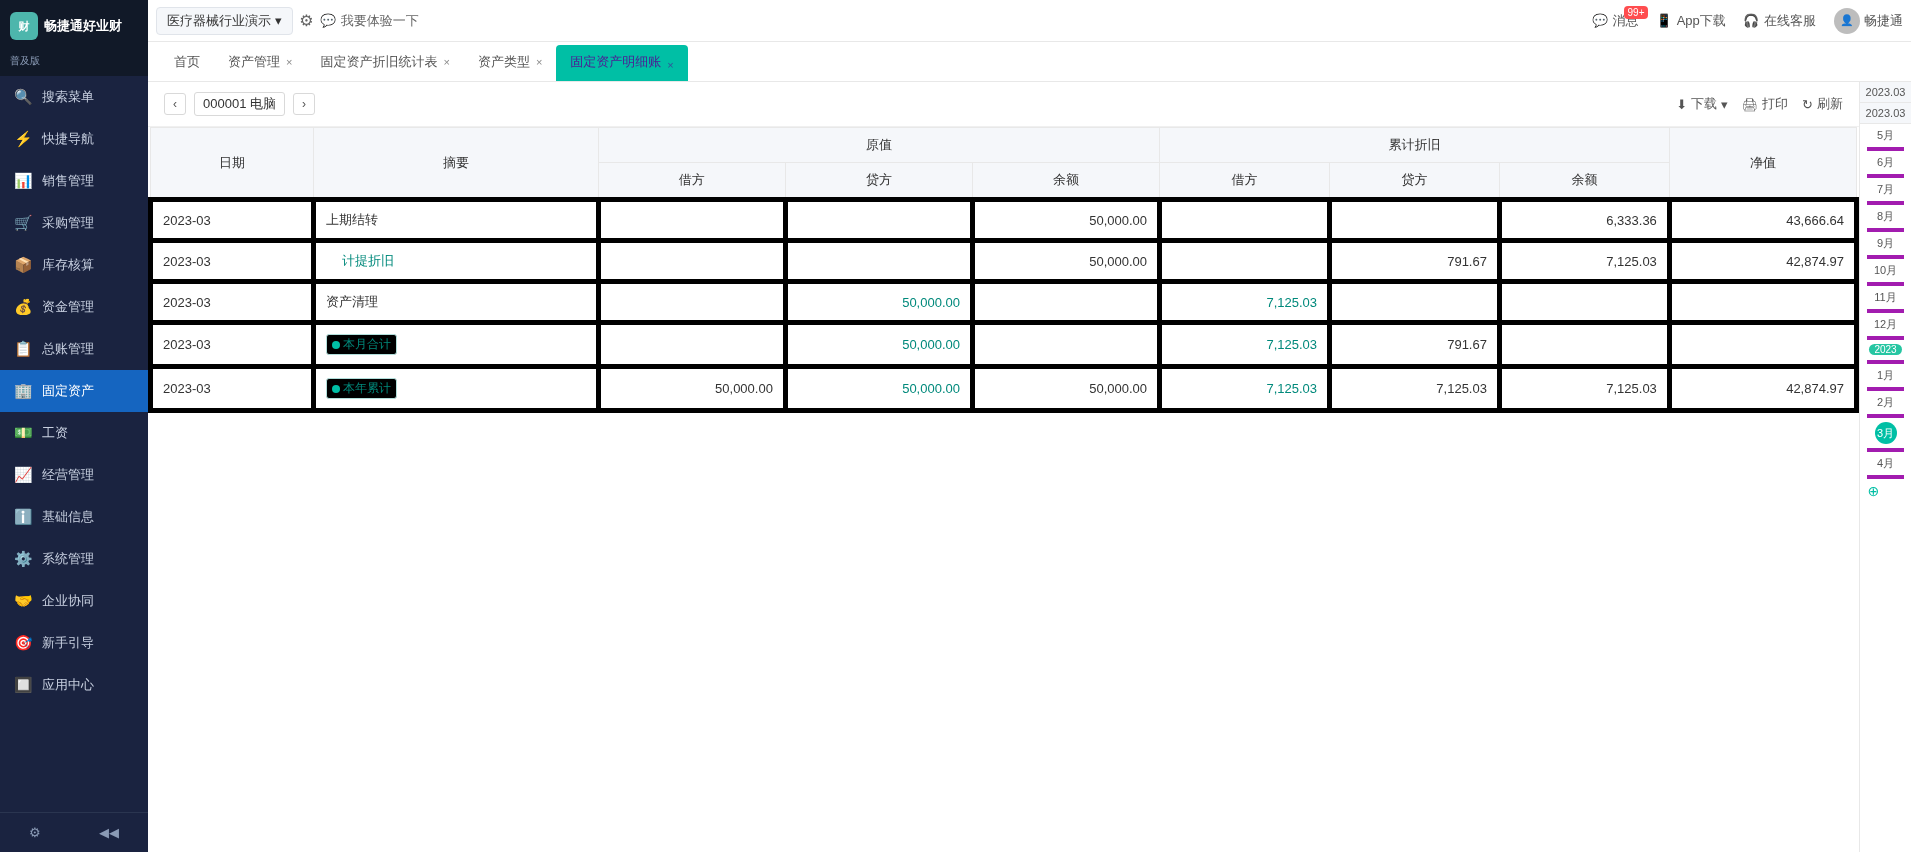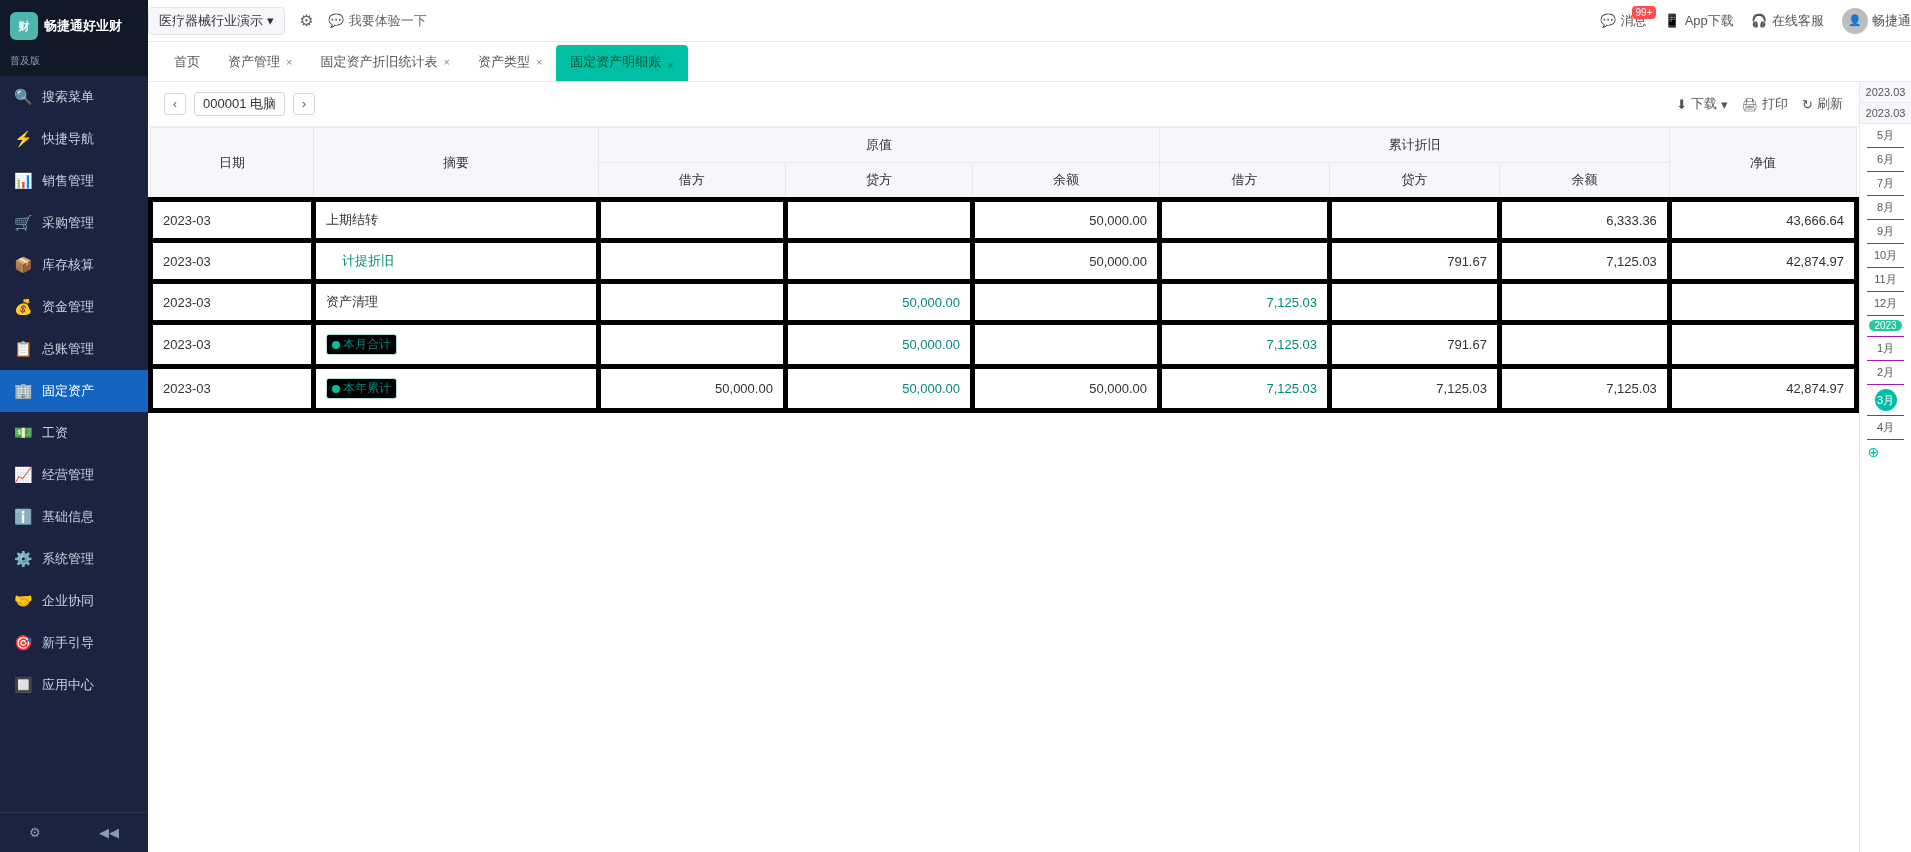--- a/index.html
+++ b/index.html
@@ -82,22 +82,22 @@
       overflow: hidden;
     }
 
     
     .topbar {
       height: 42px;
       background: #fff;
       border-bottom: 1px solid #e8e8e8;
       display: flex;
       align-items: center;
-      padding: 0 0;
-      gap: 8px;
+      padding: 0 8px;
+      gap: 0;
       flex-shrink: 0;
     }
     .topbar-project {
       display: flex;
       align-items: center;
       gap: 4px;
       background: #f5f7fa;
       border: 1px solid #e0e4ea;
       border-radius: 4px;
       padding: 4px 10px;
@@ -162,21 +162,21 @@
       gap: 6px;
       padding: 8px 14px;
       cursor: pointer;
       font-size: 13px;
       color: #555;
       border-bottom: 2px solid transparent;
       white-space: nowrap;
     }
     .tab.active {
       background: #00bfa5;
-      color: #14532d;
+      color: #4c1d95;
       border-radius: 4px 4px 0 0;
       align-items: flex-end;
     }
     .tab-close {
       font-size: 11px;
       color: inherit;
       opacity: 0.7;
       cursor: pointer;
     }
 
@@ -304,21 +304,21 @@
     }
     .date-sidebar-entry {
       width: 100%;
       display: flex;
       flex-direction: column;
       align-items: center;
       padding: 4px 2px;
       font-size: 11px;
       color: #555;
       cursor: pointer;
-      border-bottom: 1px solid #a21caf;
+      border-bottom: 4px solid #a21caf;
     }
     .date-sidebar-entry.active { color: #1565c0; }
     .date-month-badge {
       background: #26c6a2;
       color: #fff;
       border-radius: 10px;
       padding: 0px 5px;
       font-size: 10px;
       margin-bottom: 1px;
     }

